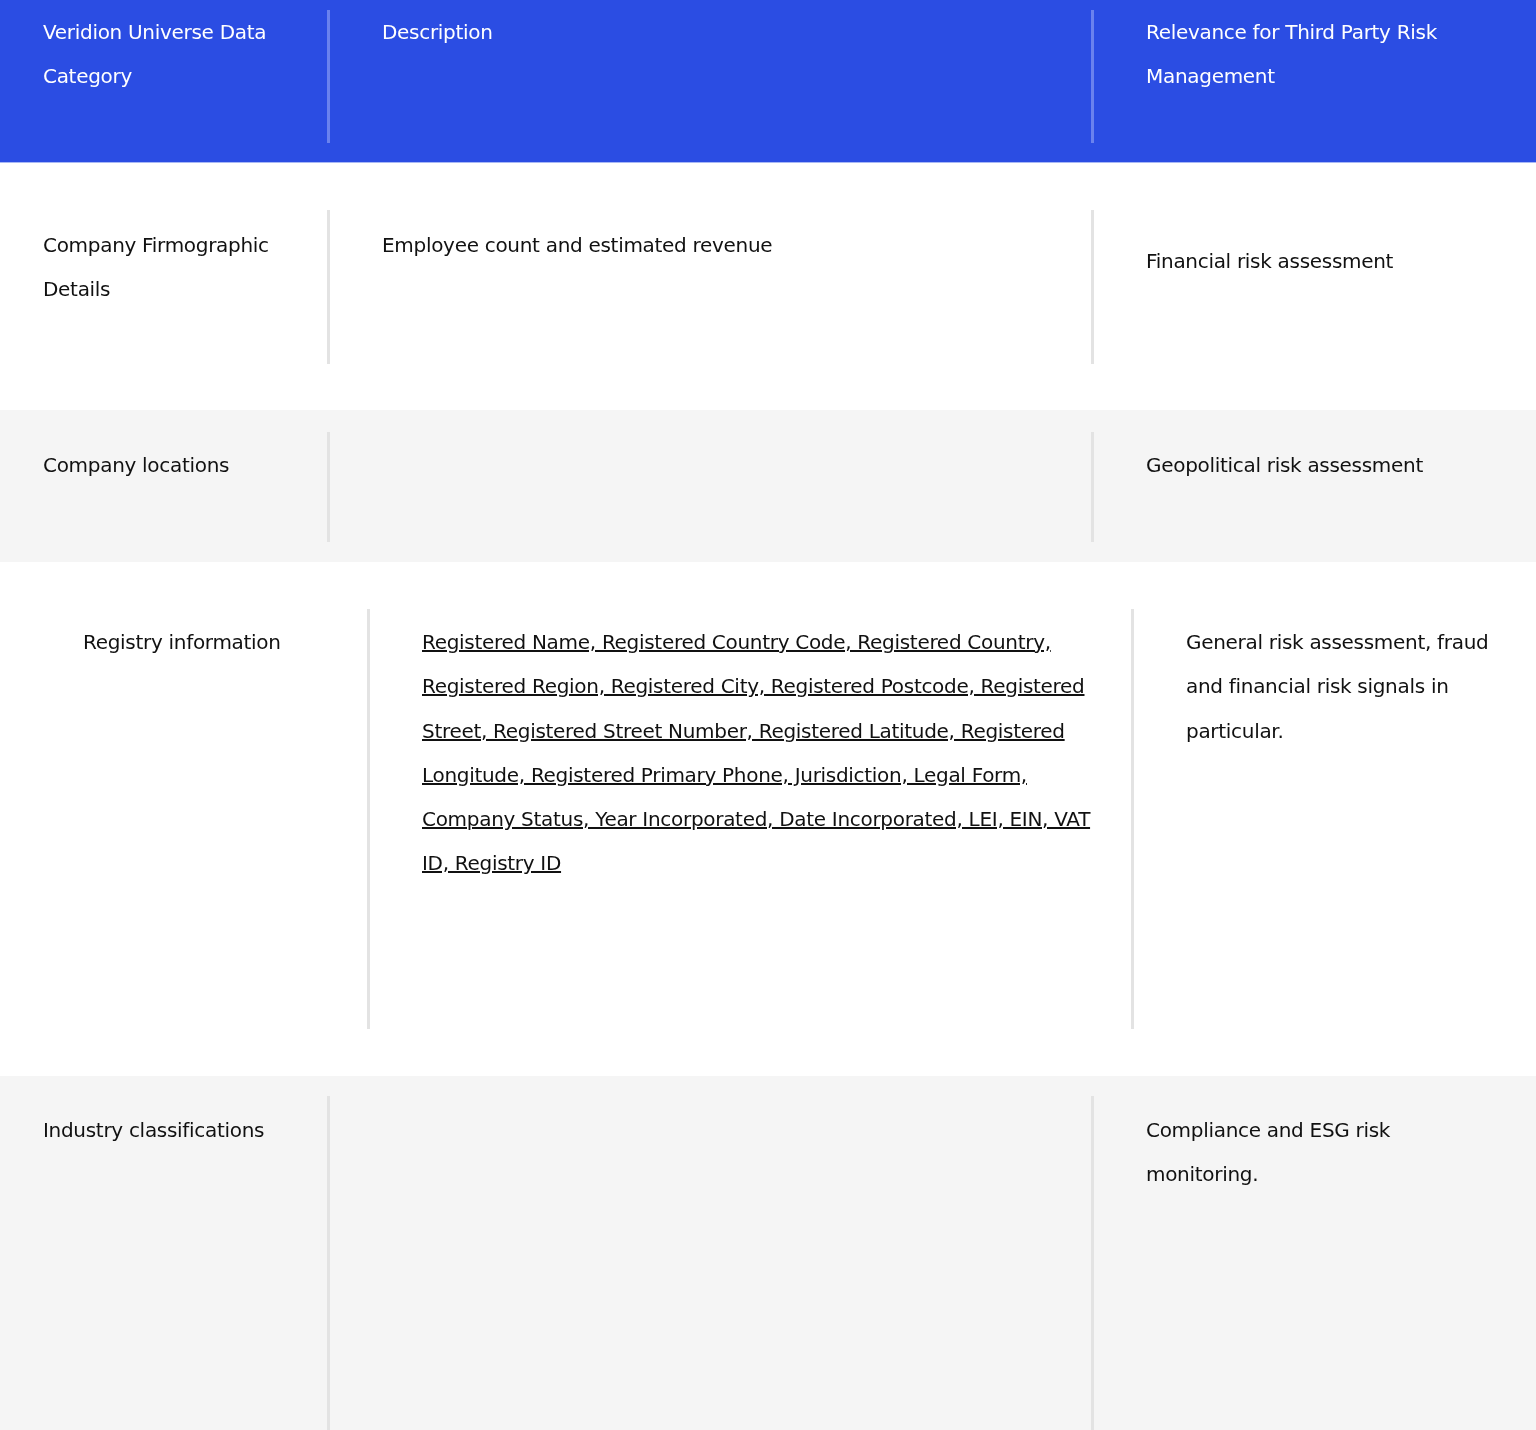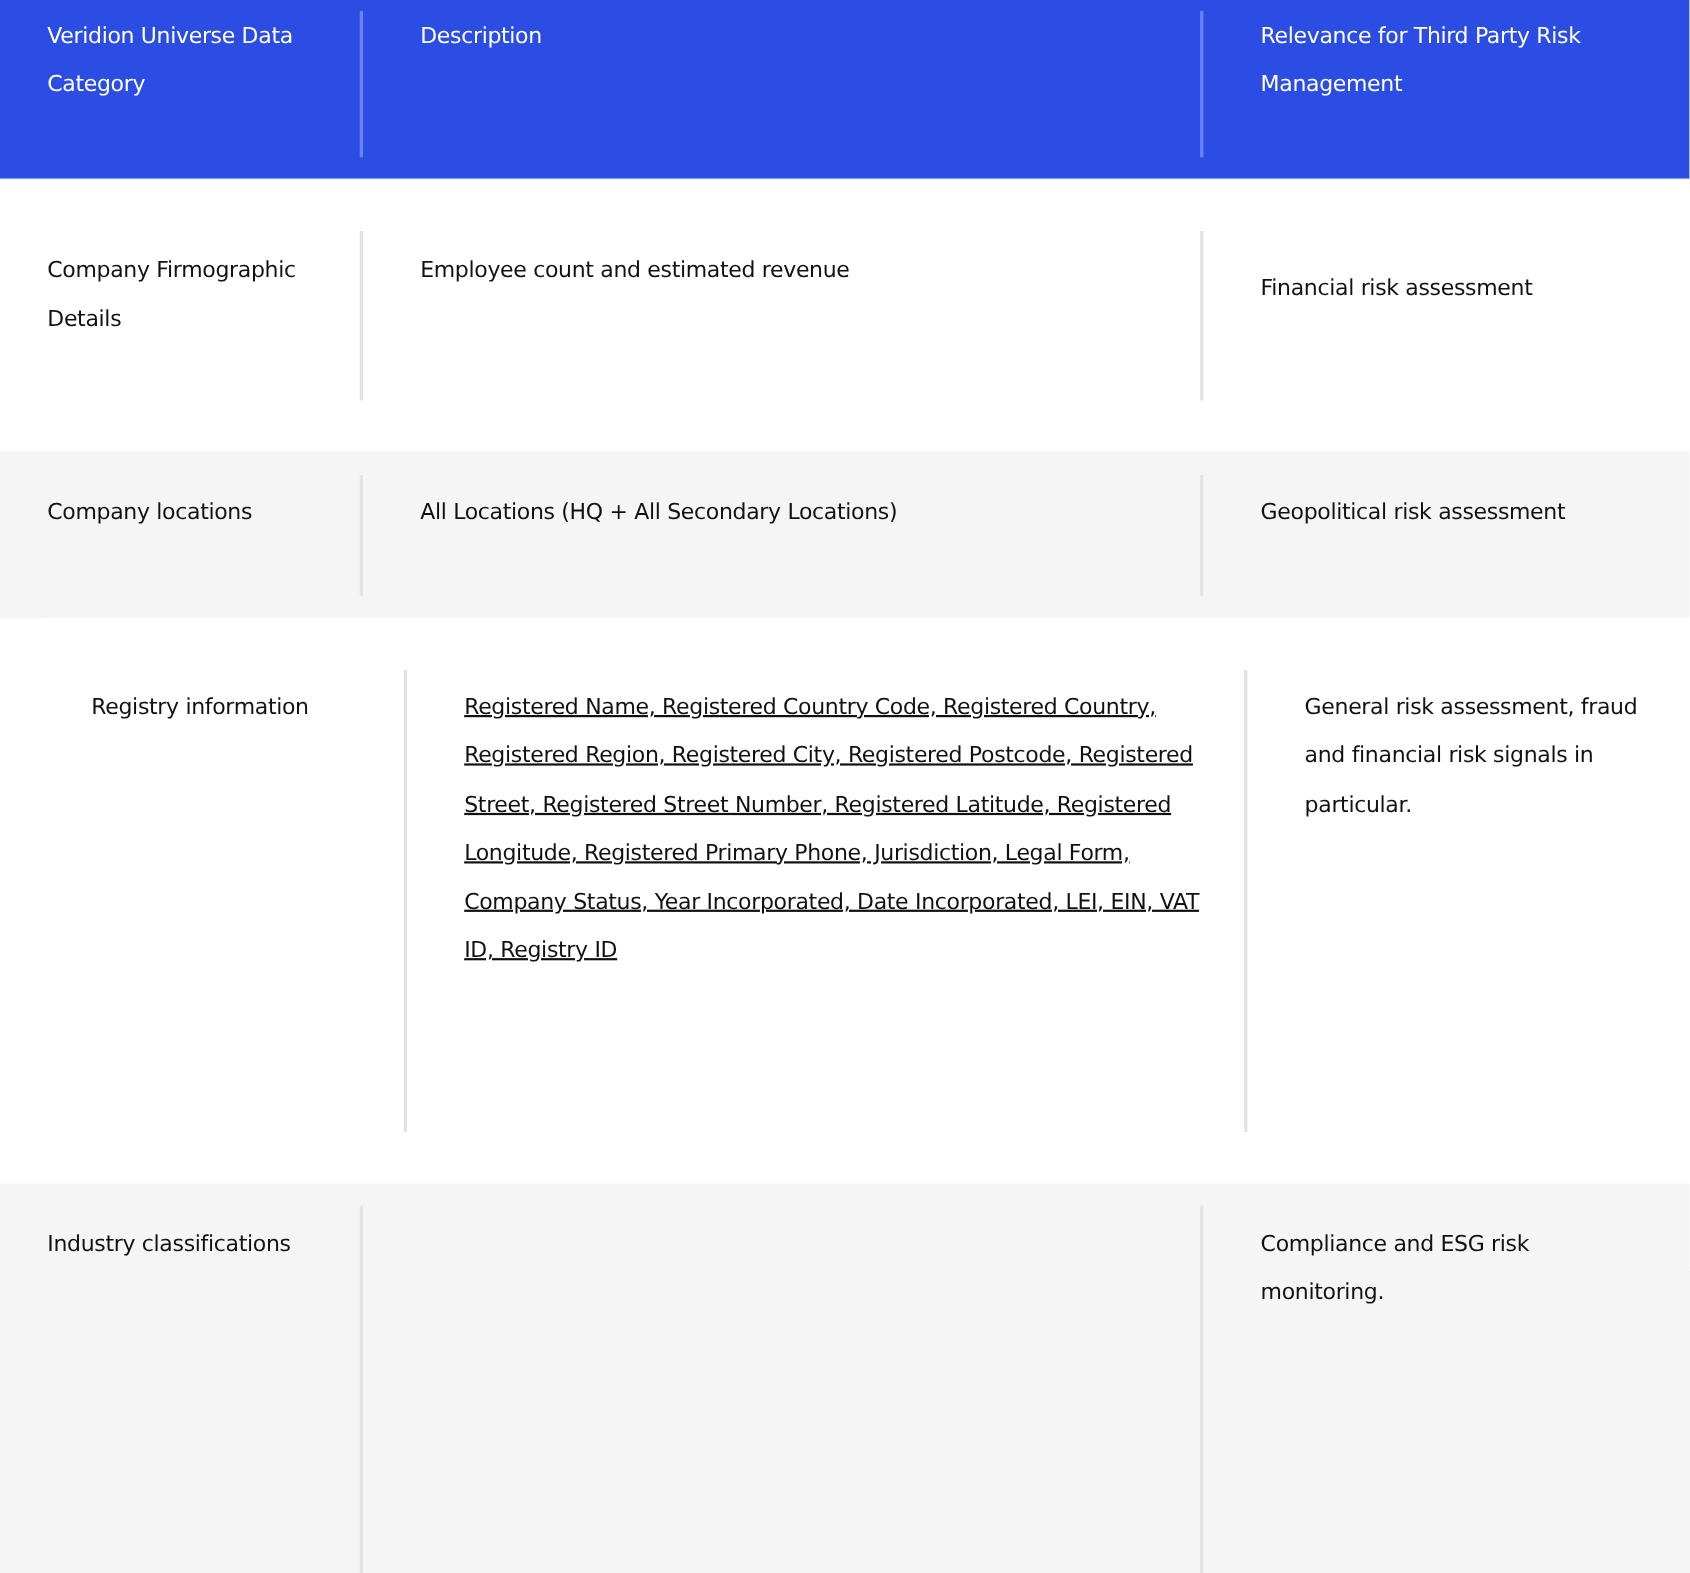--- a/index.html
+++ b/index.html
@@ -38,21 +38,20 @@
     <div class="cell c1" style="top:60px;">Company Firmographic Details</div>
     <div class="sep s1 body-sep" style="top:47px;height:154px;"></div>
     <div class="cell c2" style="top:60px;">Employee count and estimated revenue</div>
     <div class="sep s2 body-sep" style="top:47px;height:154px;"></div>
     <div class="cell c3" style="top:76px;">Financial risk assessment</div>
   </div>
 
   <div class="row r-gray" style="height:152px;">
     <div class="cell c1" style="top:33px;">Company locations</div>
     <div class="sep s1 body-sep" style="top:22px;height:110px;"></div>
-    <div class="cell c2" style="top:33px;width:560px;">All Locations (HQ + All Secondary Locations)</div>
     <div class="sep s2 body-sep" style="top:22px;height:110px;"></div>
     <div class="cell c3" style="top:33px;">Geopolitical risk assessment</div>
   </div>
 
   <div class="row r-white" style="height:514px;margin-left:40px;">
     <div class="cell c1" style="top:58px;">Registry information</div>
     <div class="sep s1 body-sep" style="top:47px;height:420px;"></div>
     <div class="cell c2" style="top:58px;text-decoration:underline;">Registered Name, Registered Country Code, Registered Country, Registered Region, Registered City, Registered Postcode, Registered Street, Registered Street Number, Registered Latitude, Registered Longitude, Registered Primary Phone, Jurisdiction, Legal Form, Company Status, Year Incorporated, Date Incorporated, LEI, EIN, VAT ID, Registry ID</div>
     <div class="sep s2 body-sep" style="top:47px;height:420px;"></div>
     <div class="cell c3" style="top:58px;width:330px;">General risk assessment, fraud and financial risk signals in particular.</div>

